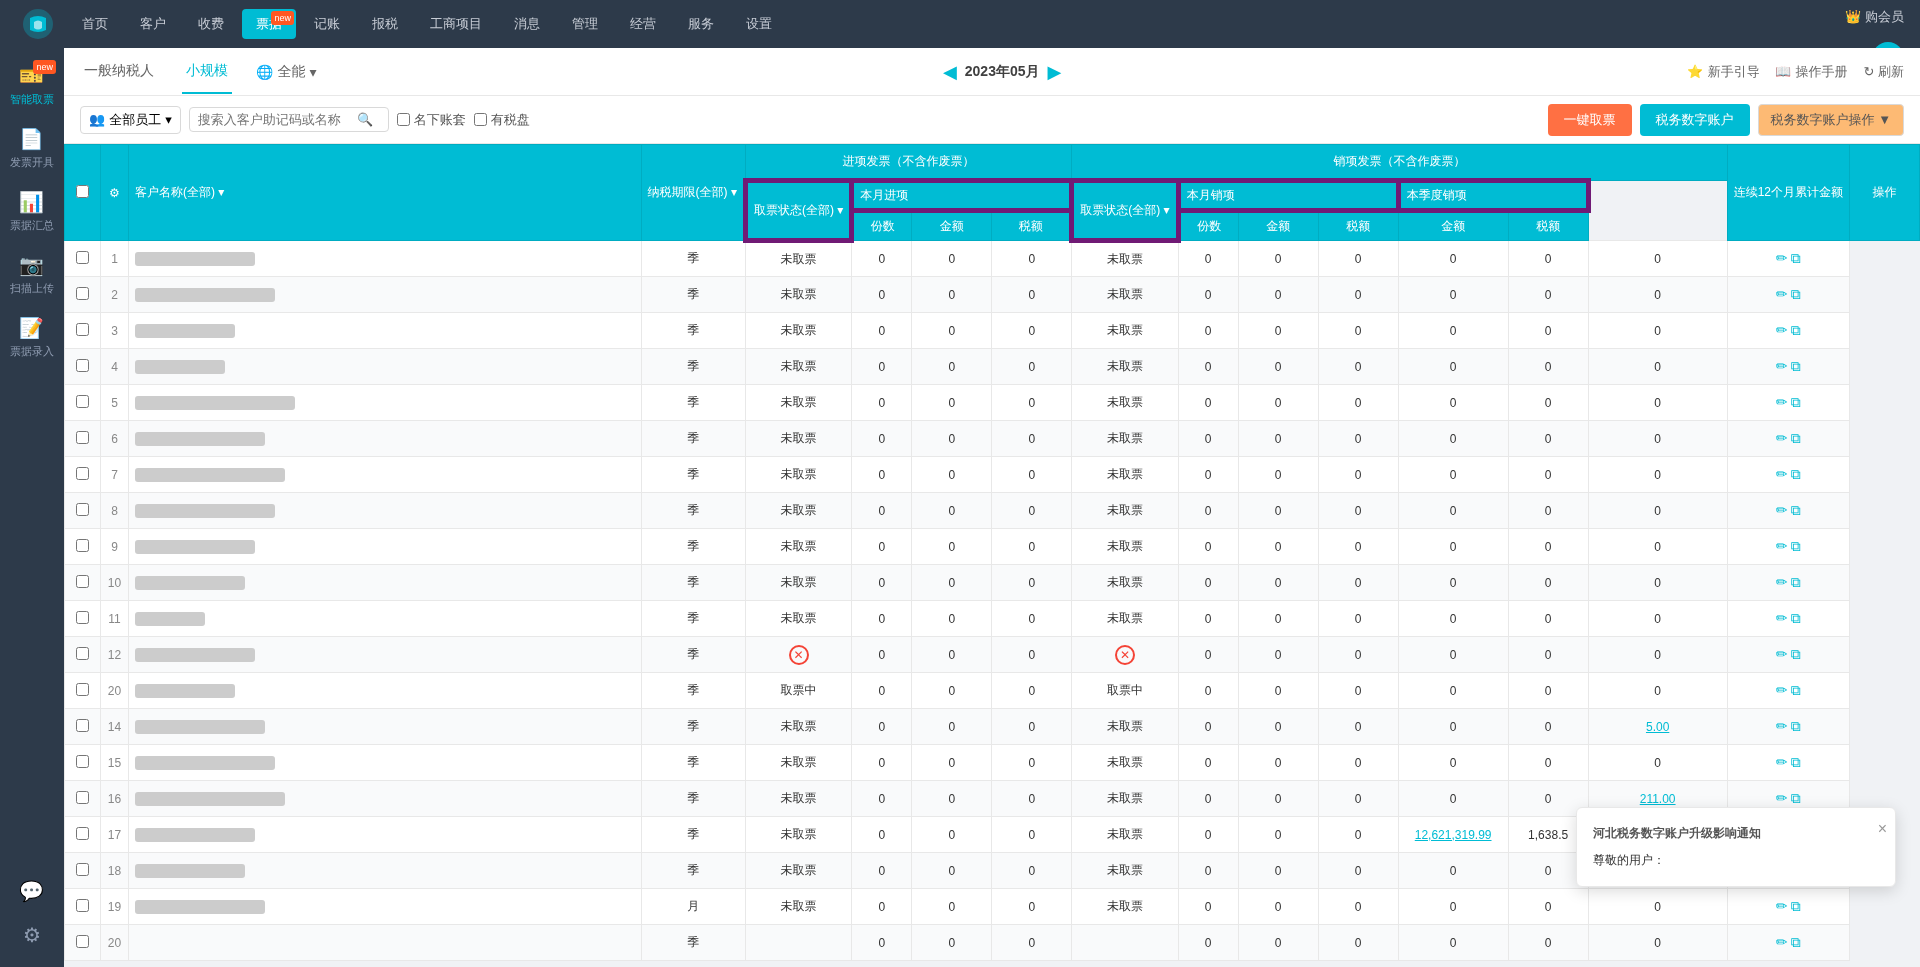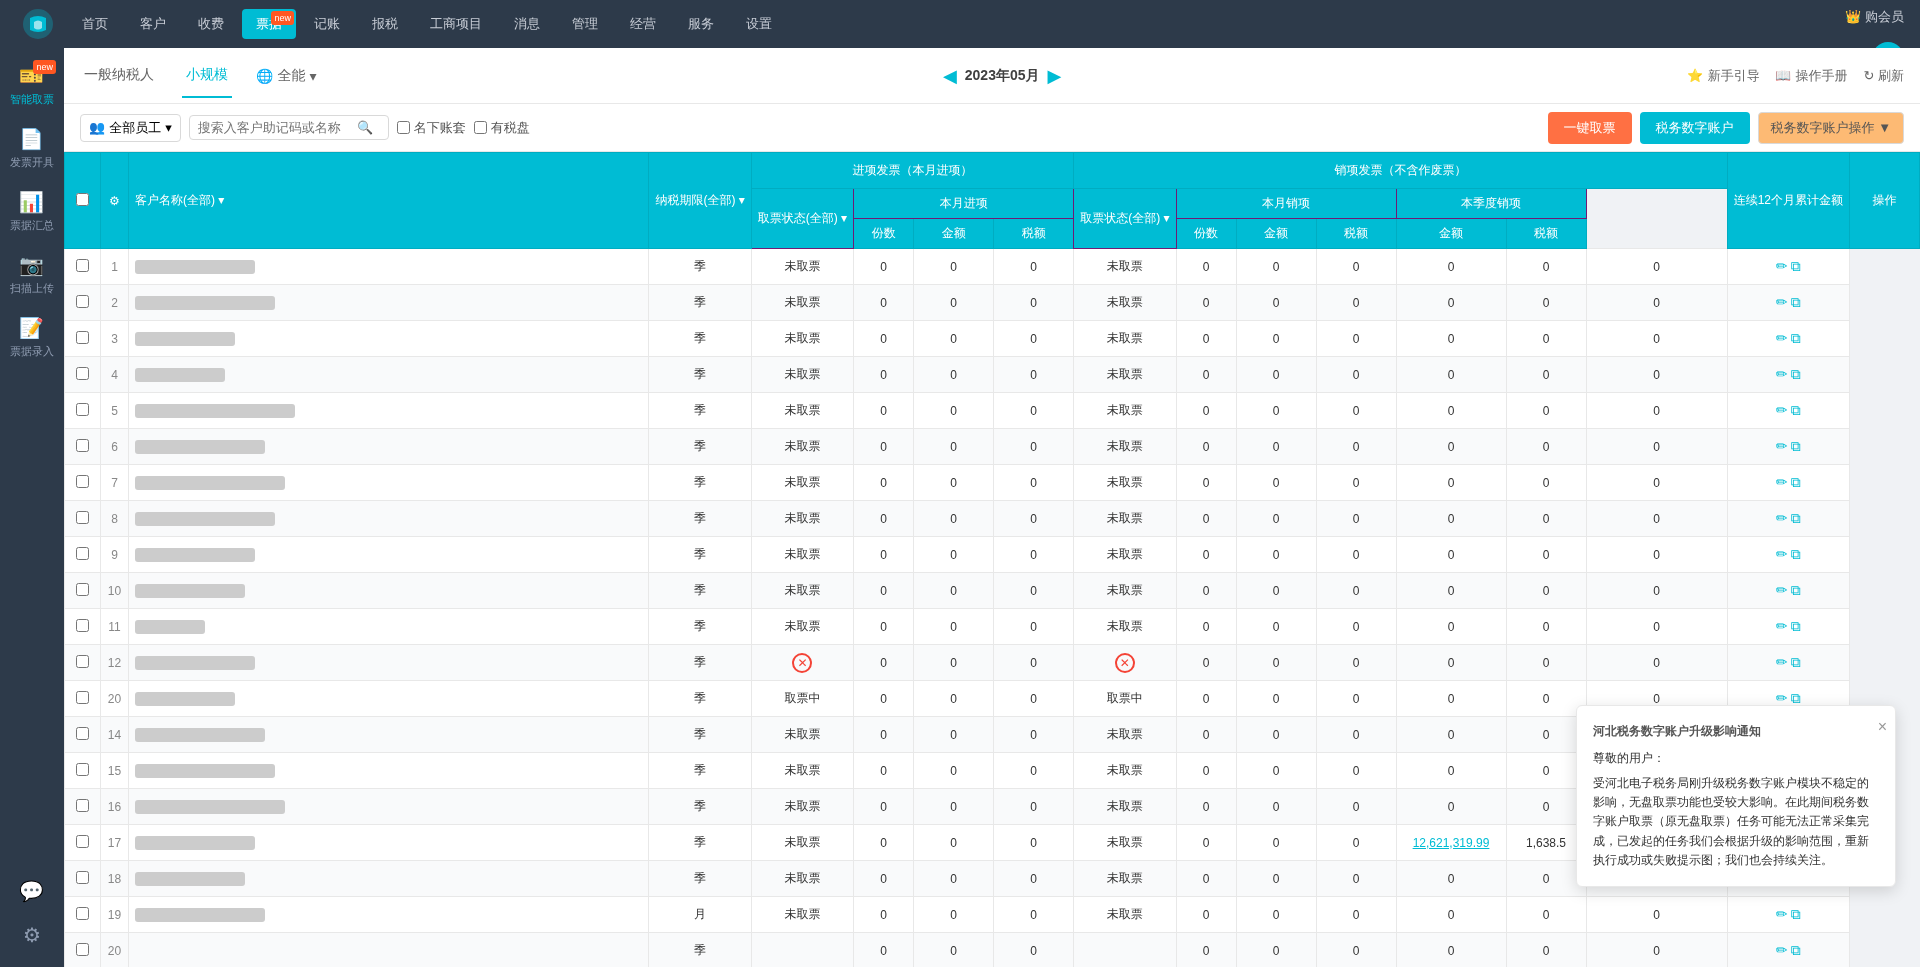--- a/index.html
+++ b/index.html
@@ -86,21 +86,21 @@
       background: #ff5722; color: #fff; font-size: 9px;
       padding: 0 3px; border-radius: 3px; line-height: 14px;
     }
     .sidebar-bottom { margin-top: auto; padding-bottom: 12px; display: flex; flex-direction: column; align-items: center; gap: 4px; }
 
     
     .main-content { flex: 1; display: flex; flex-direction: column; overflow: hidden; }
 
     
     .sub-nav {
-      height: 56px;
+      height: 48px;
       background: #fff;
       display: flex; align-items: center;
       padding: 0 16px;
       border-bottom: 1px solid #e8e8e8;
       gap: 24px;
     }
     .sub-nav-item {
       height: 44px; display: flex; align-items: center;
       font-size: 14px; color: #666; cursor: pointer;
       border-bottom: 2px solid transparent;
@@ -162,22 +162,22 @@
       background: #00bcd4; color: #fff;
       border: 1px solid #00acc1;
       text-align: center;
       height: 36px;
       font-weight: normal;
       white-space: nowrap;
       padding: 4px 6px;
     }
     .th-group-2 th {
       background: #00bcd4; color: #fff;
-      border: 1px solid #701a75;
-      text-align: center;
+      border: 5px solid #701a75;
+      text-align: left;
       height: 30px;
       font-weight: normal;
       white-space: nowrap;
       padding: 4px 6px;
     }
     .th-group-3 th {
       background: #00bcd4; color: #fff;
       border: 1px solid #00acc1;
       text-align: center;
       height: 30px;
@@ -381,21 +381,21 @@
             </th>
             <th rowspan="3" style="width:28px">
               <span>⚙</span>
             </th>
             <th rowspan="3" style="min-width:180px;text-align:left;">
               客户名称(全部) <span>▾</span>
             </th>
             <th rowspan="3" style="width:70px">
               纳税期限(全部) <span>▾</span>
             </th>
-            <th colspan="4">进项发票（本月进项）</th>
+            <th colspan="4">进项发票（不含作废票）</th>
             <th colspan="7">销项发票（不含作废票）</th>
             <th rowspan="3" style="width:110px">连续12个月累计金额</th>
             <th rowspan="3" style="width:70px">操作</th>
           </tr>
           <tr class="th-group-2">
             <th rowspan="2" style="width:80px">
               取票状态(全部) <span>▾</span>
             </th>
             <th colspan="3">本月进项</th>
             <th rowspan="2" style="width:80px">
@@ -880,14 +880,13 @@
       </table>
     </div>
 
   </div>
 </div>
 
 <div class="notification-popup">
   <span class="close-btn">×</span>
   <div class="title">河北税务数字账户升级影响通知</div>
   <div>尊敬的用户：</div>
-  <div style="margin-top:6px;">受河北电子税务局刚升级税务数字账户模块不稳定的影响，无盘取票功能也受较大影响。在此期间税务数字账户取票（原无盘取票）任务可能无法正常采集完成，已发起的任务我们会根据升级的影响范围，重新执行成功或失败提示图；我们也会持续关注。</div>
 </div>
 
 </body></html>

